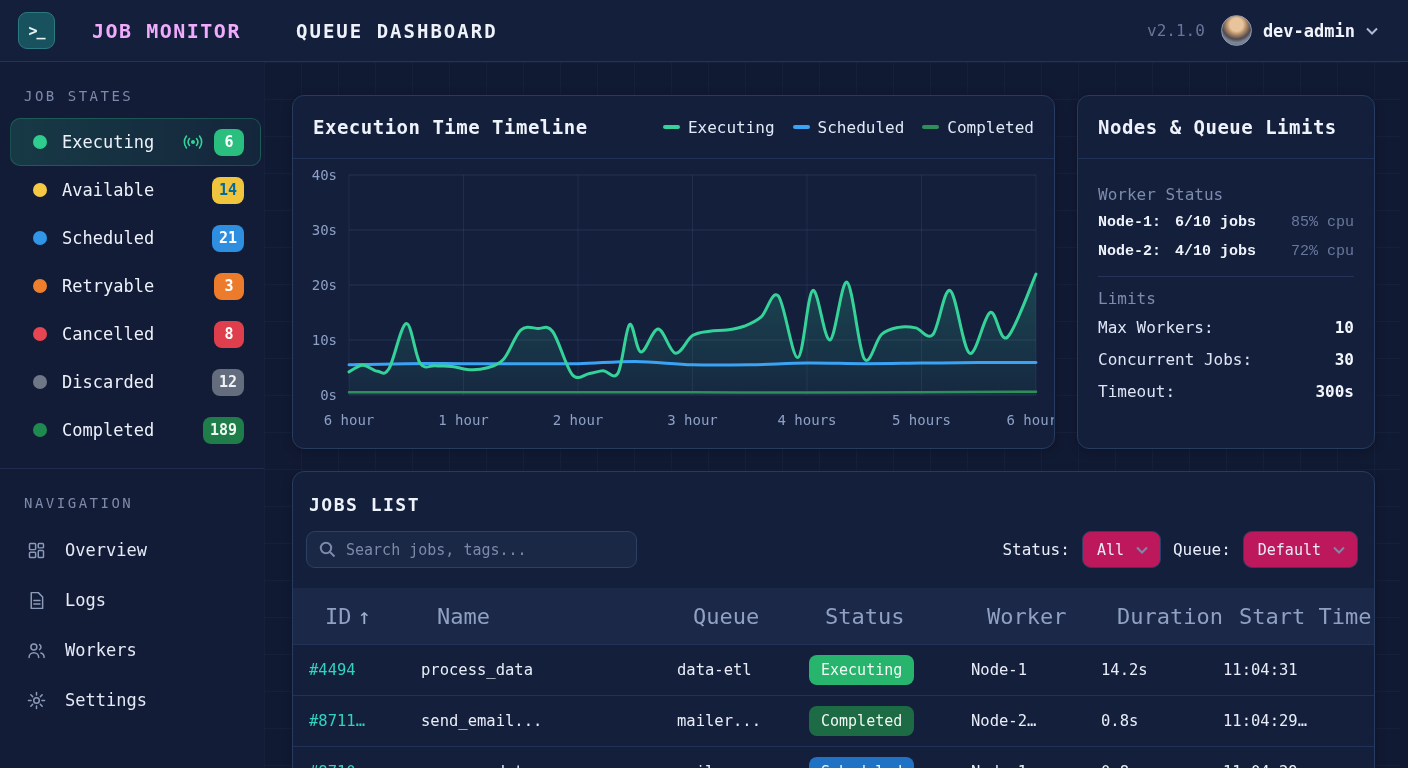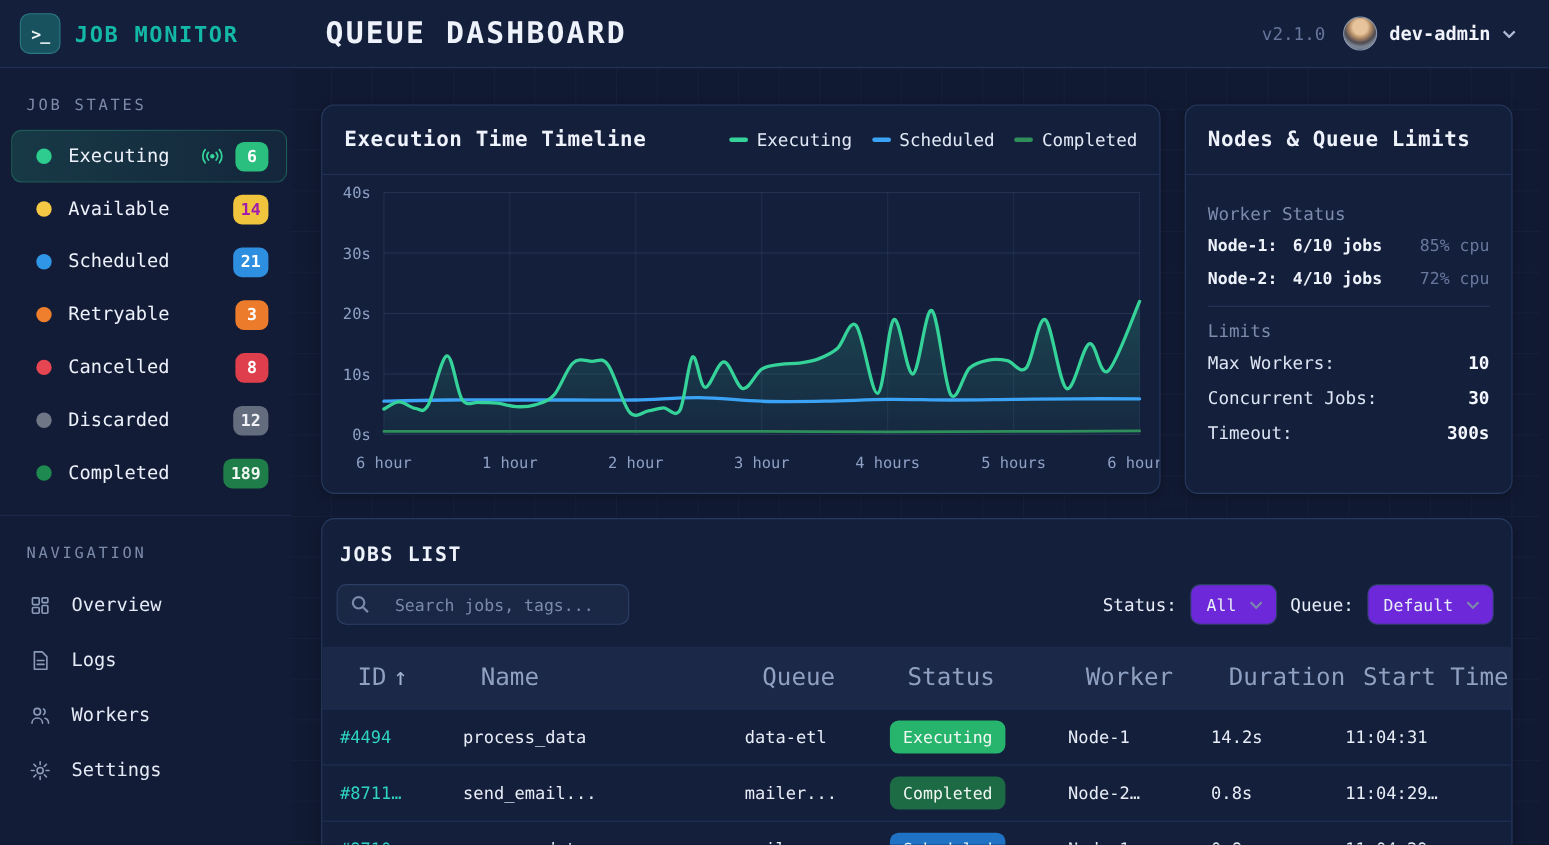--- a/index.html
+++ b/index.html
@@ -15,22 +15,22 @@
     background:#141f3c; border-bottom:1px solid #24335a;
     display:flex; align-items:center;
   }
   .brand { width:272px; display:flex; align-items:center; gap:13px; padding-left:18px; flex:none; }
   .term-icon {
     width:37px; height:37px; border-radius:9px;
     background:#17525e; border:1px solid #2b7a82;
     color:#eaf4f4; font-size:15px; font-weight:bold;
     display:flex; align-items:center; justify-content:center; letter-spacing:-1px;
   }
-  .brand-title { font-size:20px; font-weight:bold; letter-spacing:1.5px; color:#14b8a6; }
-  .page-title { font-size:27px; font-weight:bold; letter-spacing:2px; color:#eef2fa; padding-left:24px; }
+  .brand-title { font-size:20px; font-weight:bold; letter-spacing:1.5px; color:#f0abfc;margin-left:24px; }
+  .page-title { font-size:19px; font-weight:bold; letter-spacing:2px; color:#eef2fa; padding-left:24px; }
   .topbar-right { margin-left:auto; display:flex; align-items:center; gap:16px; padding-right:30px; }
   .version { color:#67759b; font-size:16px; }
   .user-menu { display:flex; align-items:center; gap:11px; cursor:pointer; }
   .avatar {
     width:31px; height:31px; border-radius:50%;
     background:radial-gradient(circle at 50% 30%, #e8c49c 0 26%, #b08a64 40%, #4e4a52 58%, #7d8796 72%, #585f72 100%);
     border:1px solid #8b97ad;
   }
   .user-name { font-size:17px; font-weight:bold; color:#f0f3fa; }
   .chev { width:12px; height:8px; }
@@ -90,47 +90,47 @@
   }
   .card-title { font-size:19px; font-weight:bold; color:#eef2fa; letter-spacing:0.5px; }
   .legend { margin-left:auto; display:flex; align-items:center; gap:18px; }
   .legend-item { display:flex; align-items:center; gap:8px; cursor:pointer; }
   .legend-dash { width:17px; height:4px; border-radius:2px; }
   .legend-label { font-size:16px; color:#e2e9f6; }
 
   .nodes-card { width:298px; height:354px; flex:none; }
   .nodes-body { padding:14px 20px 0 20px; }
   .sub-label { color:#7d8bac; font-size:16px; margin:12px 0 10px 0; }
-  .node-row { display:flex; align-items:baseline; font-size:15px; margin-bottom:12px; white-space:nowrap; }
+  .node-row { display:flex; align-items:baseline; font-size:15px; margin-bottom:12px; white-space:nowrap;font-family:Liberation Mono, monospace; }
   .node-name { color:#eef2fa; font-weight:bold; }
   .node-jobs { color:#eef2fa; font-weight:bold; margin-left:14px; }
   .node-cpu { color:#68779c; margin-left:auto; }
   .inset-divider { border-top:1px solid #243357; margin:16px 0 2px 0; }
   .limit-row { display:flex; font-size:16px; margin-bottom:13px;gap:22px; }
   .limit-label { color:#dde5f4; }
   .limit-value { margin-left:auto; color:#f4f7fd; font-weight:bold; }
 
   
   .jobs-card { margin-top:22px; width:1083px; min-height:420px; padding-top:22px; }
   .jobs-title { font-size:18px; font-weight:bold; letter-spacing:1.5px; color:#eef2fa; padding:0 16px 16px 16px; }
   .jobs-controls { display:flex; align-items:center; padding:0 16px 20px 13px; }
   .search-box {
-    width:266px; height:37px; background:#1a2745; border:1px solid #2e3f66;
-    border-radius:9px; display:flex; align-items:center; gap:23px; padding:0 12px;
+    width:331px; height:37px; background:#1a2745; border:1px solid #2e3f66;
+    border-radius:9px; display:flex; align-items:center; gap:10px; padding:0 12px;
   }
   .search-box svg { width:17px; height:17px; stroke:#7c8aaa; fill:none; stroke-width:2; flex:none; }
   .search-input {
     background:transparent; border:none; outline:none; color:#c6d0e4;
     font-family:inherit; font-size:15px; width:100%;
   }
   .search-input::placeholder { color:#7c8aaa; }
   .filters { margin-left:auto; display:flex; align-items:center; gap:12px; }
   .filter-label { font-size:16px; color:#e8edf8; }
   .select-box {
-    height:37px; background:#6d28d9; border:1px solid #2e3f66; border-radius:9px;
+    height:37px; background:#be185d; border:1px solid #2e3f66; border-radius:9px;
     display:flex; align-items:center; gap:12px; padding:0 12px 0 14px;
     font-size:15px; color:#e8edf8; cursor:pointer;
   }
   .select-box .chev polyline { stroke:#7c8aaa; }
 
   .tbl-header {
     display:grid; grid-template-columns:112px 256px 132px 162px 130px 122px 1fr;
     background:#1b2848; height:56px; align-items:center;
     color:#8fa0c2; font-size:22px; padding-left:32px;
   }
@@ -182,21 +182,21 @@
       <path d="M5.5 2 A9.5 9.5 0 0 0 5.5 14" fill="none" stroke="#35d399" stroke-width="1.6" stroke-linecap="round"></path>
       <path d="M18.5 2 A9.5 9.5 0 0 1 18.5 14" fill="none" stroke="#35d399" stroke-width="1.6" stroke-linecap="round"></path>
     </svg>
     <span class="state-badge" style="background: rgb(42, 191, 126); color: rgb(255, 255, 255);">6</span>
   </div>
 
   <div class="state-item">
     <span class="state-dot" style="background: rgb(246, 201, 69);"></span>
     <span class="state-label">Available</span>
 
-    <span class="state-badge" style="background: rgb(240, 196, 60); color: #a21caf;">14</span>
+    <span class="state-badge" style="background: rgb(240, 196, 60); color: #0369a1;">14</span>
   </div>
 
   <div class="state-item">
     <span class="state-dot" style="background: rgb(47, 150, 232);"></span>
     <span class="state-label">Scheduled</span>
 
     <span class="state-badge" style="background: rgb(46, 143, 224); color: rgb(255, 255, 255);">21</span>
   </div>
 
   <div class="state-item">

